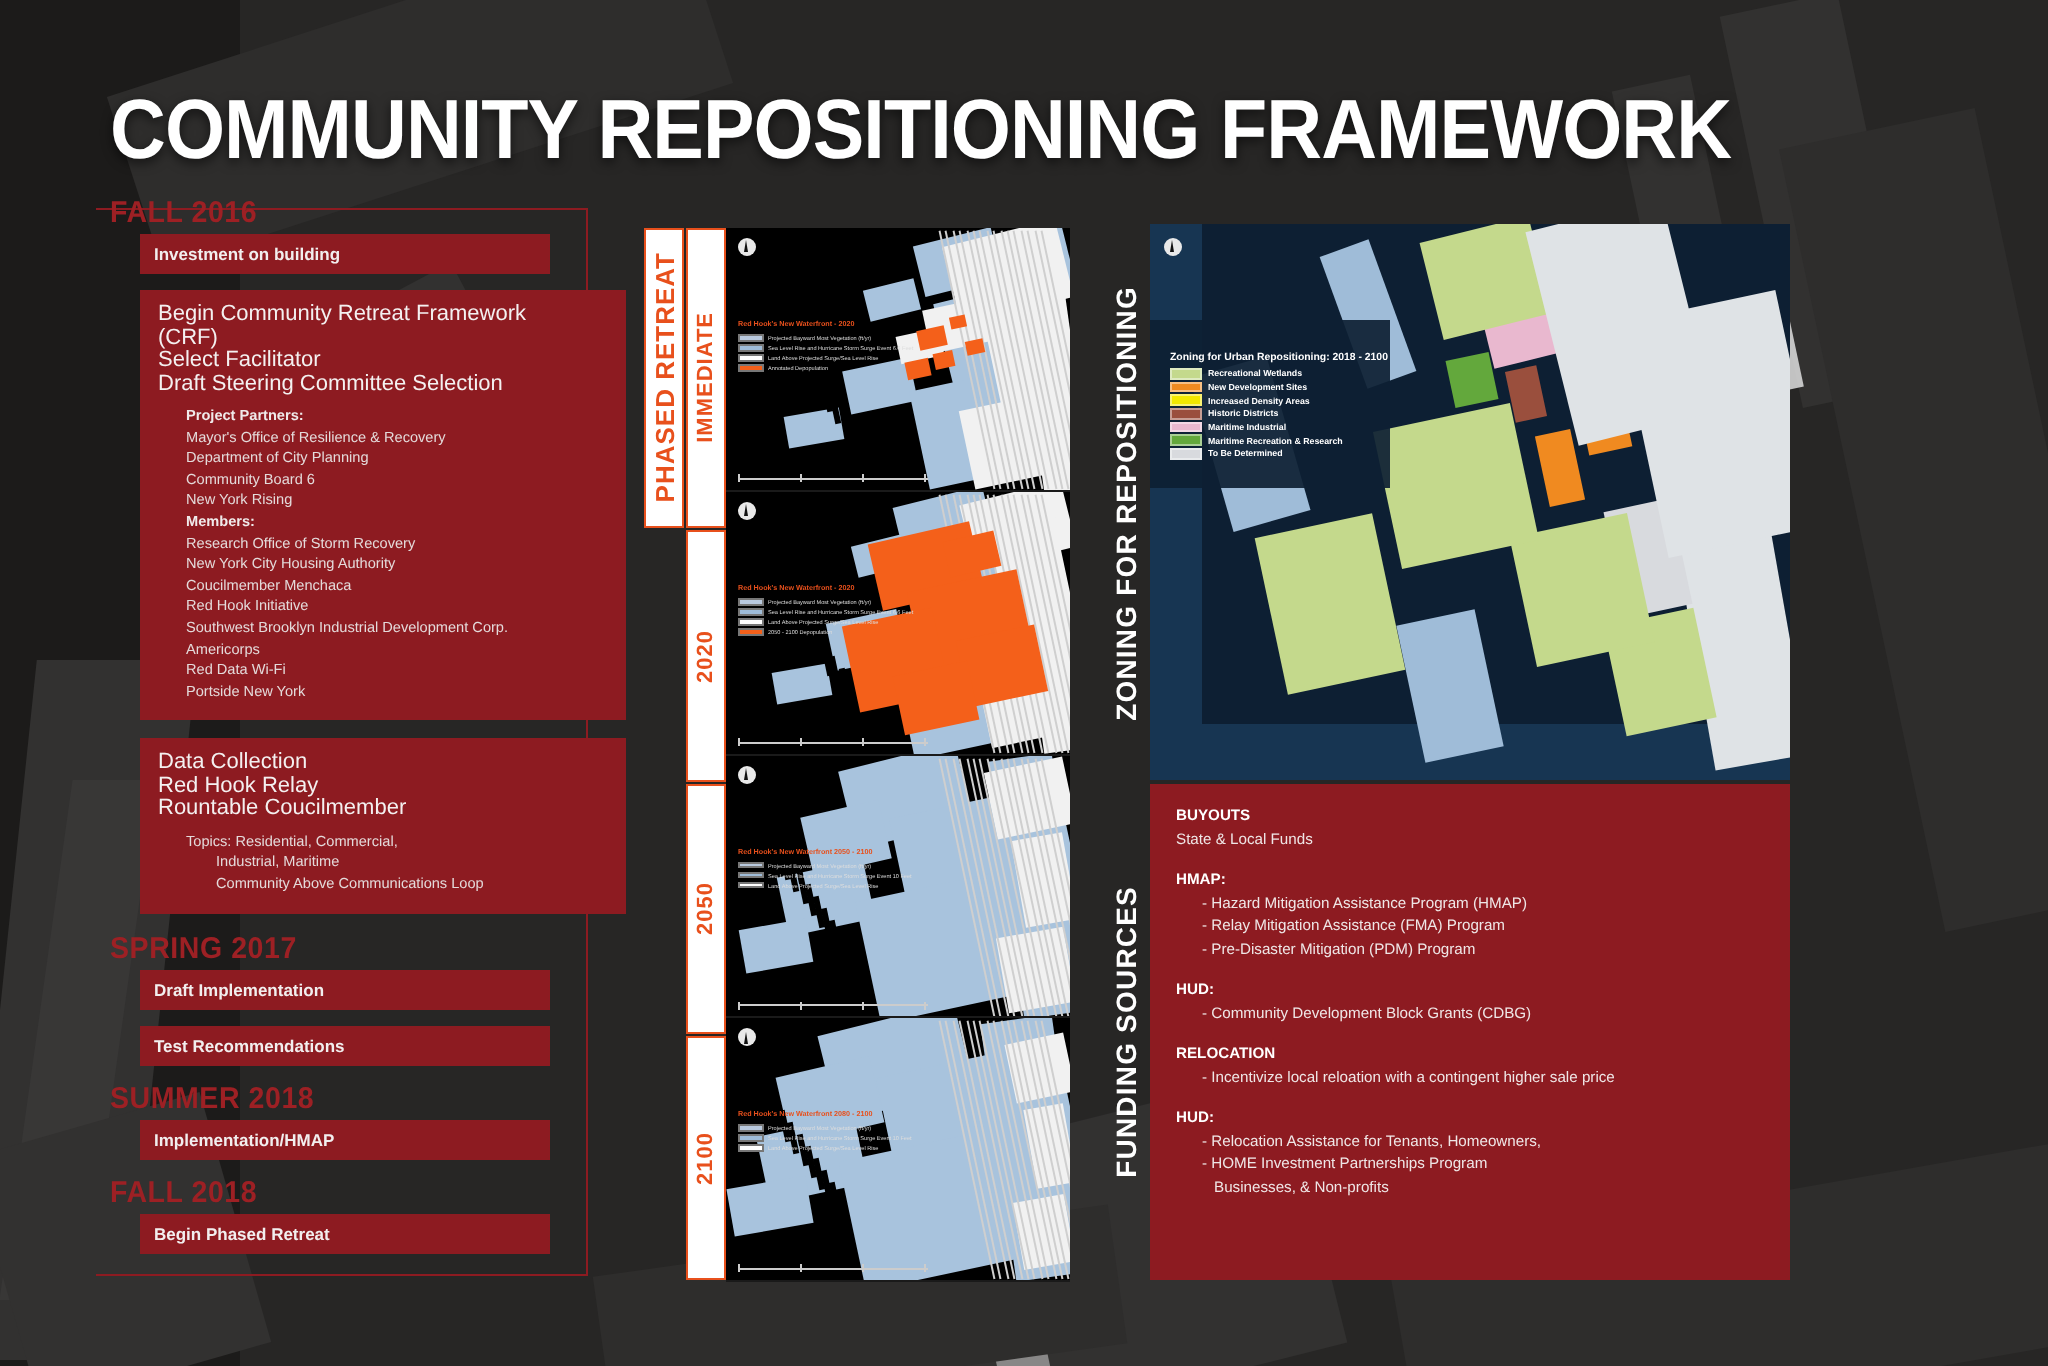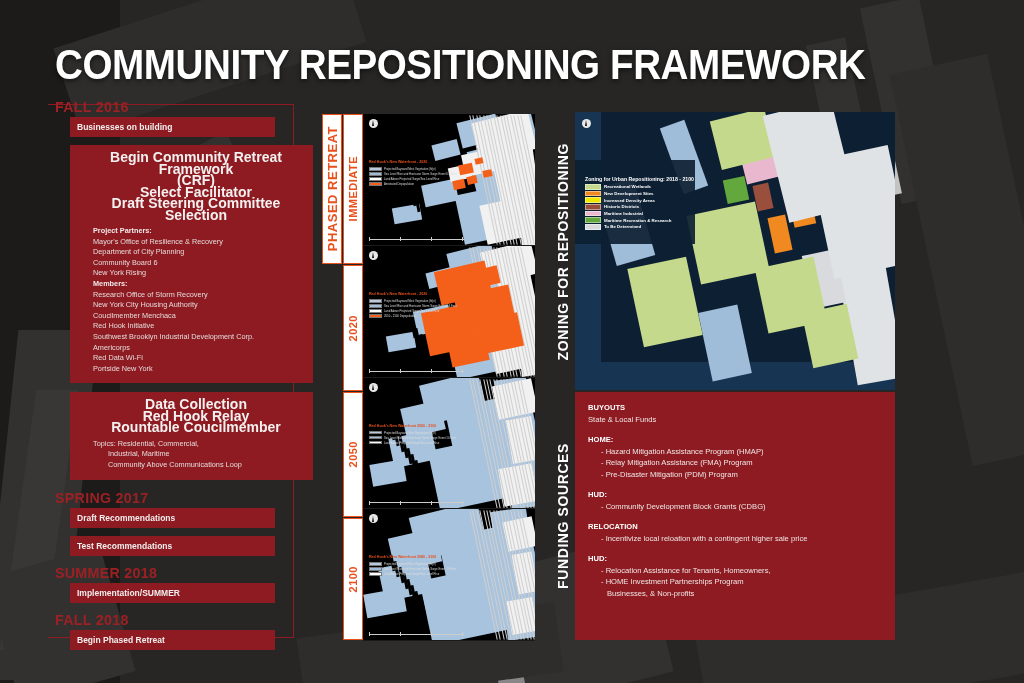--- a/index.html
+++ b/index.html
@@ -38,21 +38,21 @@
   }
   .barblock {
     background:#8d1b21; margin-left:15px; width:205px;
     padding:4px 0 4px 7px; margin-bottom:8px;
   }
   .barblock .hl { font-size:8.5px; font-weight:bold; color:#f2eeee; line-height:12px; }
   .bigblock {
     background:#8d1b21; margin-left:15px; width:243px;
     padding:7px 0 9px 9px; margin-bottom:9px;
   }
-  .bigblock .hl { font-size:14px; font-weight:bold; color:#f4f0f0; line-height:11.5px;text-align:center; }
+  .bigblock .hl { font-size:11px; font-weight:normal; color:#f4f0f0; line-height:11.5px; }
   .sub { margin-left:14px; margin-top:5px; }
   .sub .sh { font-size:7.3px; font-weight:bold; color:#f0eaea; line-height:10.6px; }
   .sub .si { font-size:7.3px; color:#e4dada; line-height:10.6px; }
   .sub .si.ind { padding-left:15px; }
 
   
   #bracket {
     position:absolute; left:48px; top:104px; width:246px; height:534px;
     border:1.4px solid #8d1b21; border-left:none; z-index:4;
   }
@@ -156,21 +156,21 @@
   <div class="ln" style="left:300px;top:620px;width:260px;height:70px;transform:rotate(-8deg);"></div>
   <div class="lt" style="left:0;top:560px;width:120px;height:130px;transform:rotate(-16deg);"></div>
 </div>
 
 <div id="title">COMMUNITY REPOSITIONING FRAMEWORK</div>
 
 <div id="bracket"></div>
 <div id="timeline">
     <div class="season">FALL 2016</div>
     <div class="barblock">
-      <div class="hl">Businesses on building</div>
+      <div class="hl">Investment on building</div>
     </div>
     <div class="bigblock">
       <div class="hl">Begin Community Retreat Framework</div>
       <div class="hl">(CRF)</div>
       <div class="hl">Select Facilitator</div>
       <div class="hl">Draft Steering Committee Selection</div>
       <div class="sub">
         <div class="sh">Project Partners:</div>
         <div class="si">Mayor's Office of Resilience &amp; Recovery</div>
         <div class="si">Department of City Planning</div>
@@ -192,28 +192,28 @@
       <div class="hl">Red Hook Relay</div>
       <div class="hl">Rountable Coucilmember</div>
       <div class="sub">
         <div class="si">Topics: Residential, Commercial,</div>
         <div class="si ind">Industrial, Maritime</div>
         <div class="si ind">Community Above Communications Loop</div>
       </div>
     </div>
     <div class="season">SPRING 2017</div>
     <div class="barblock">
-      <div class="hl">Draft Recommendations</div>
+      <div class="hl">Draft Implementation</div>
     </div>
     <div class="barblock">
       <div class="hl">Test Recommendations</div>
     </div>
     <div class="season">SUMMER 2018</div>
     <div class="barblock">
-      <div class="hl">Implementation/SUMMER</div>
+      <div class="hl">Implementation/HMAP</div>
     </div>
     <div class="season">FALL 2018</div>
     <div class="barblock">
       <div class="hl">Begin Phased Retreat</div>
     </div>
   </div>
 
 <div id="retreat-wrap">
   <div class="vstrip" id="phased">
     <span class="vtext">PHASED RETREAT</span>
@@ -557,21 +557,21 @@
     </div>
   </div>
 
 <div id="funding-label">
   <span class="ft">FUNDING SOURCES</span>
 </div>
 <div id="funding">
     <div class="fh">BUYOUTS</div>
     <div class="fp">State &amp; Local Funds</div>
     <div class="gap"></div>
-    <div class="fh">HOME:</div>
+    <div class="fh">HMAP:</div>
     <div class="fi">- Hazard Mitigation Assistance Program (HMAP)</div>
     <div class="fi">- Relay Mitigation Assistance (FMA) Program</div>
     <div class="fi">- Pre-Disaster Mitigation (PDM) Program</div>
     <div class="gap"></div>
     <div class="fh">HUD:</div>
     <div class="fi">- Community Development Block Grants (CDBG)</div>
     <div class="gap"></div>
     <div class="fh">RELOCATION</div>
     <div class="fi">- Incentivize local reloation with a contingent higher sale price</div>
     <div class="gap"></div>

